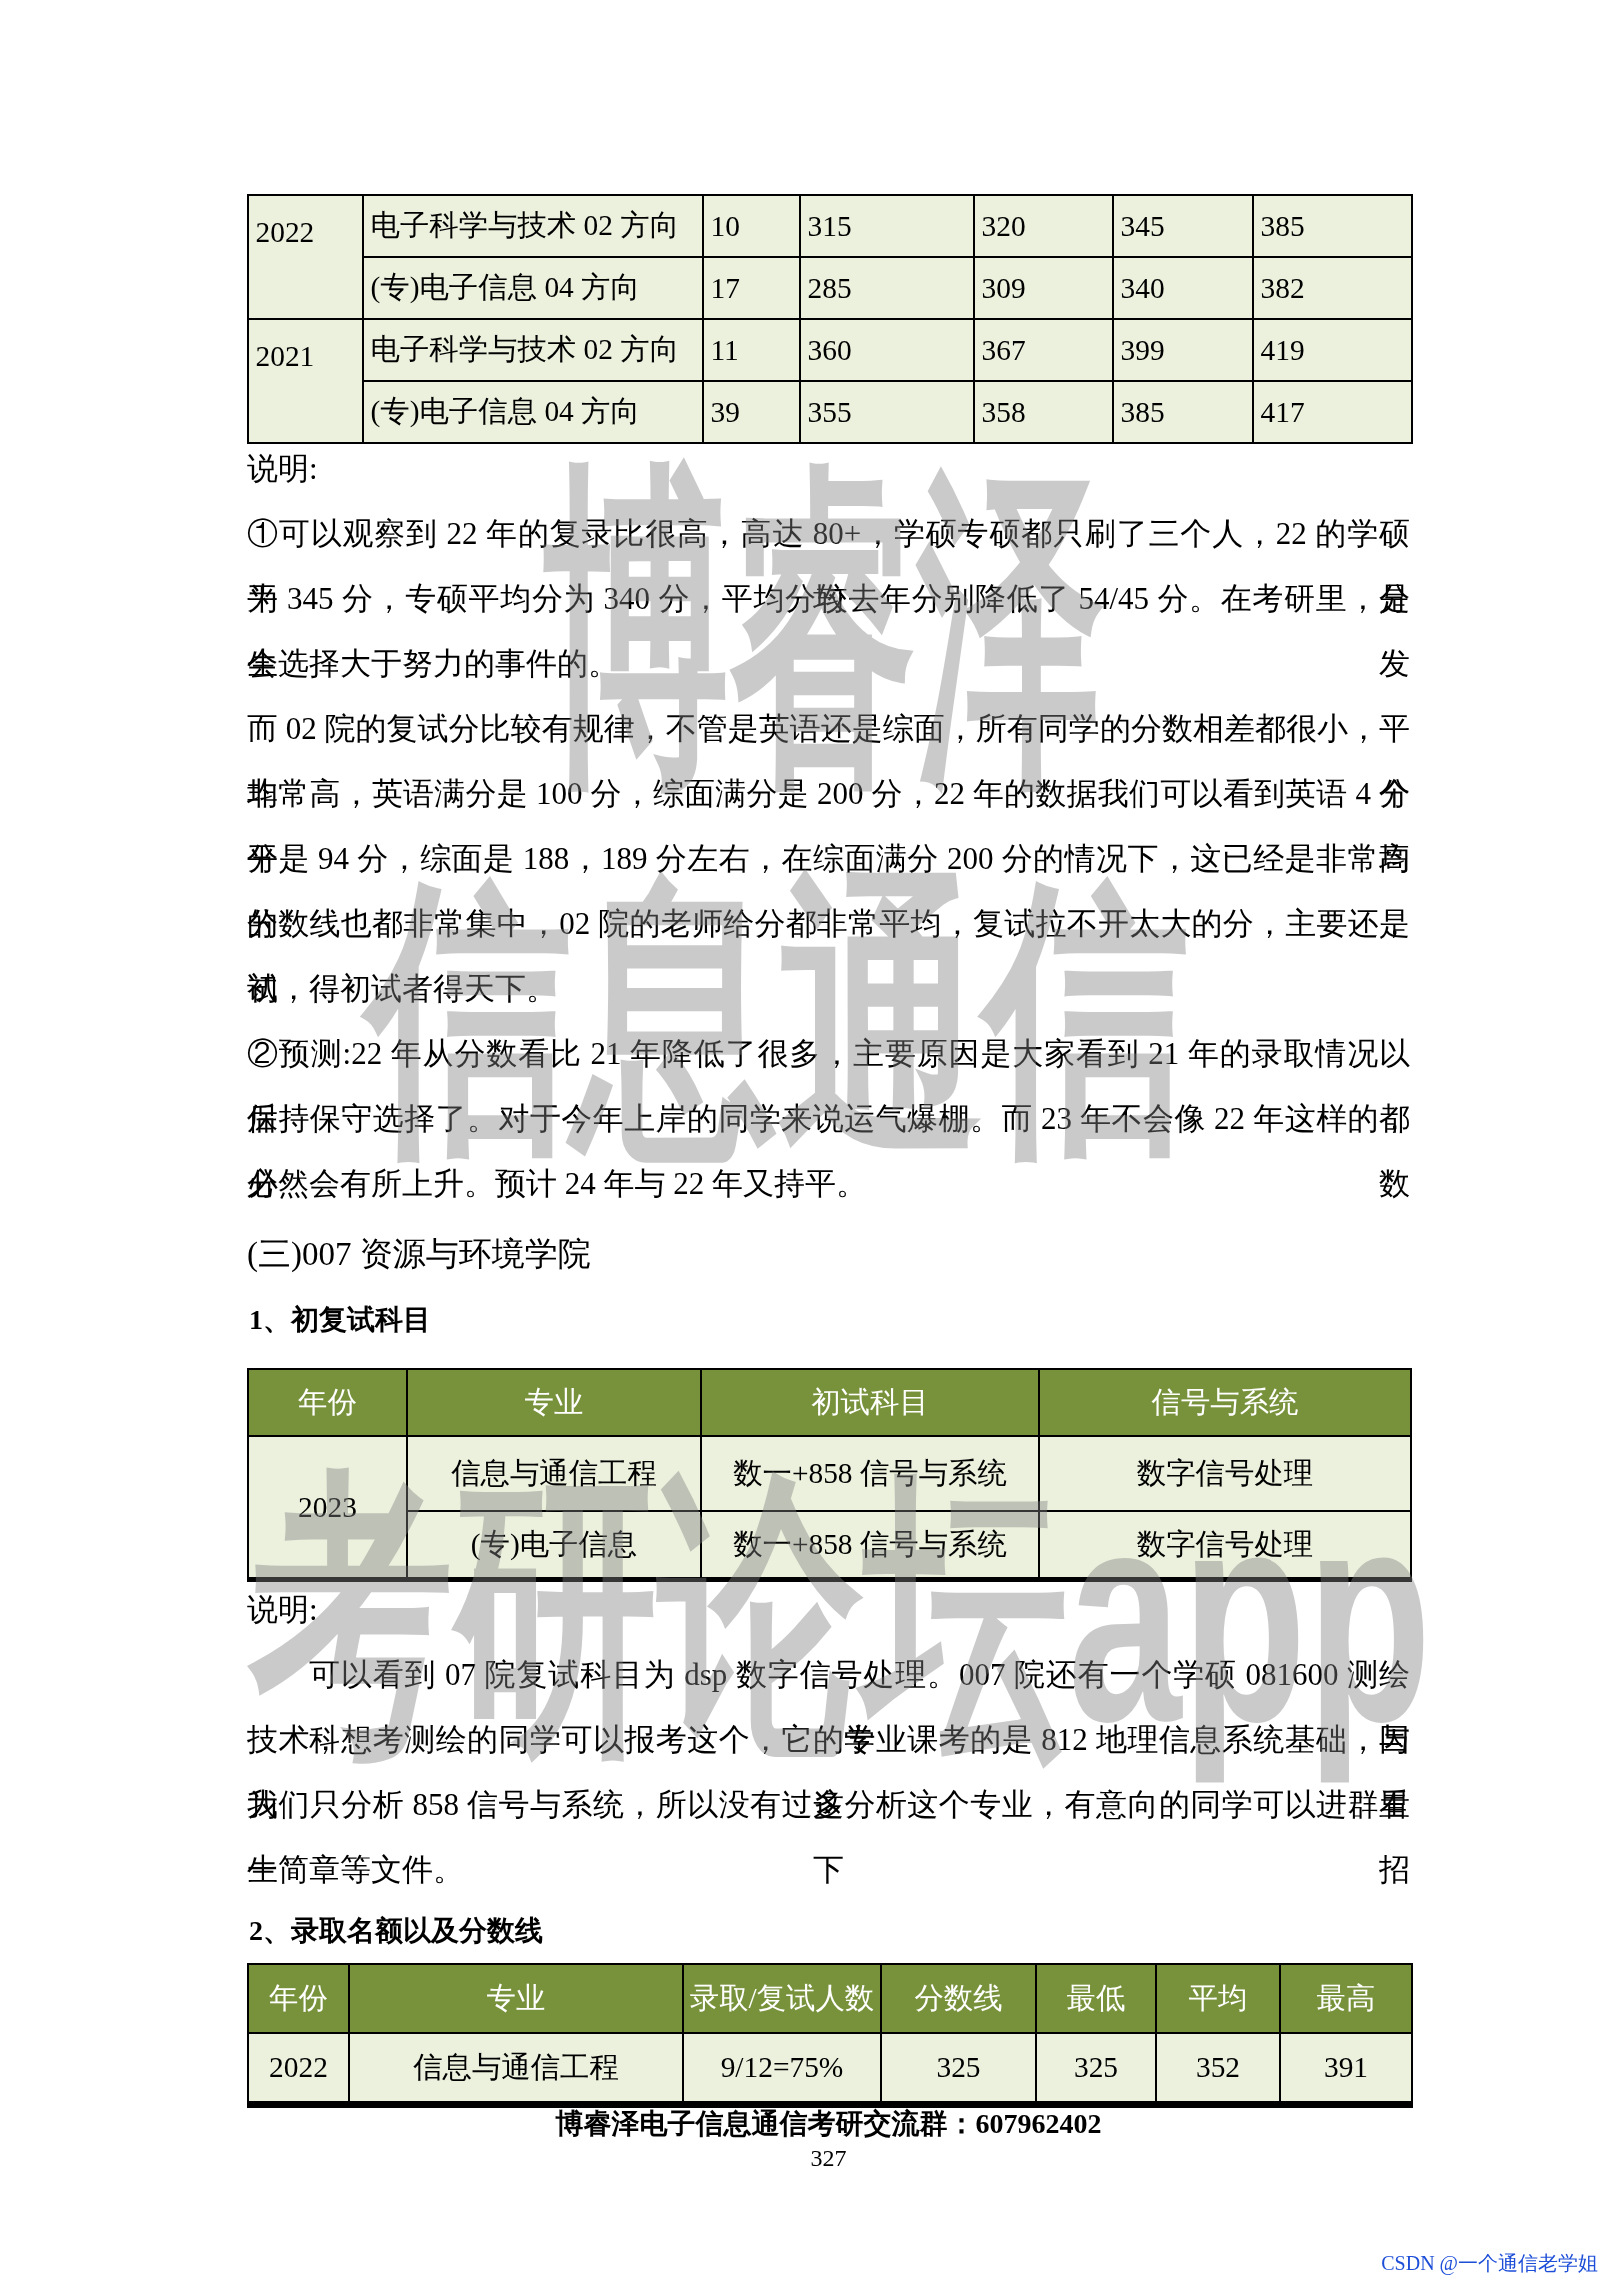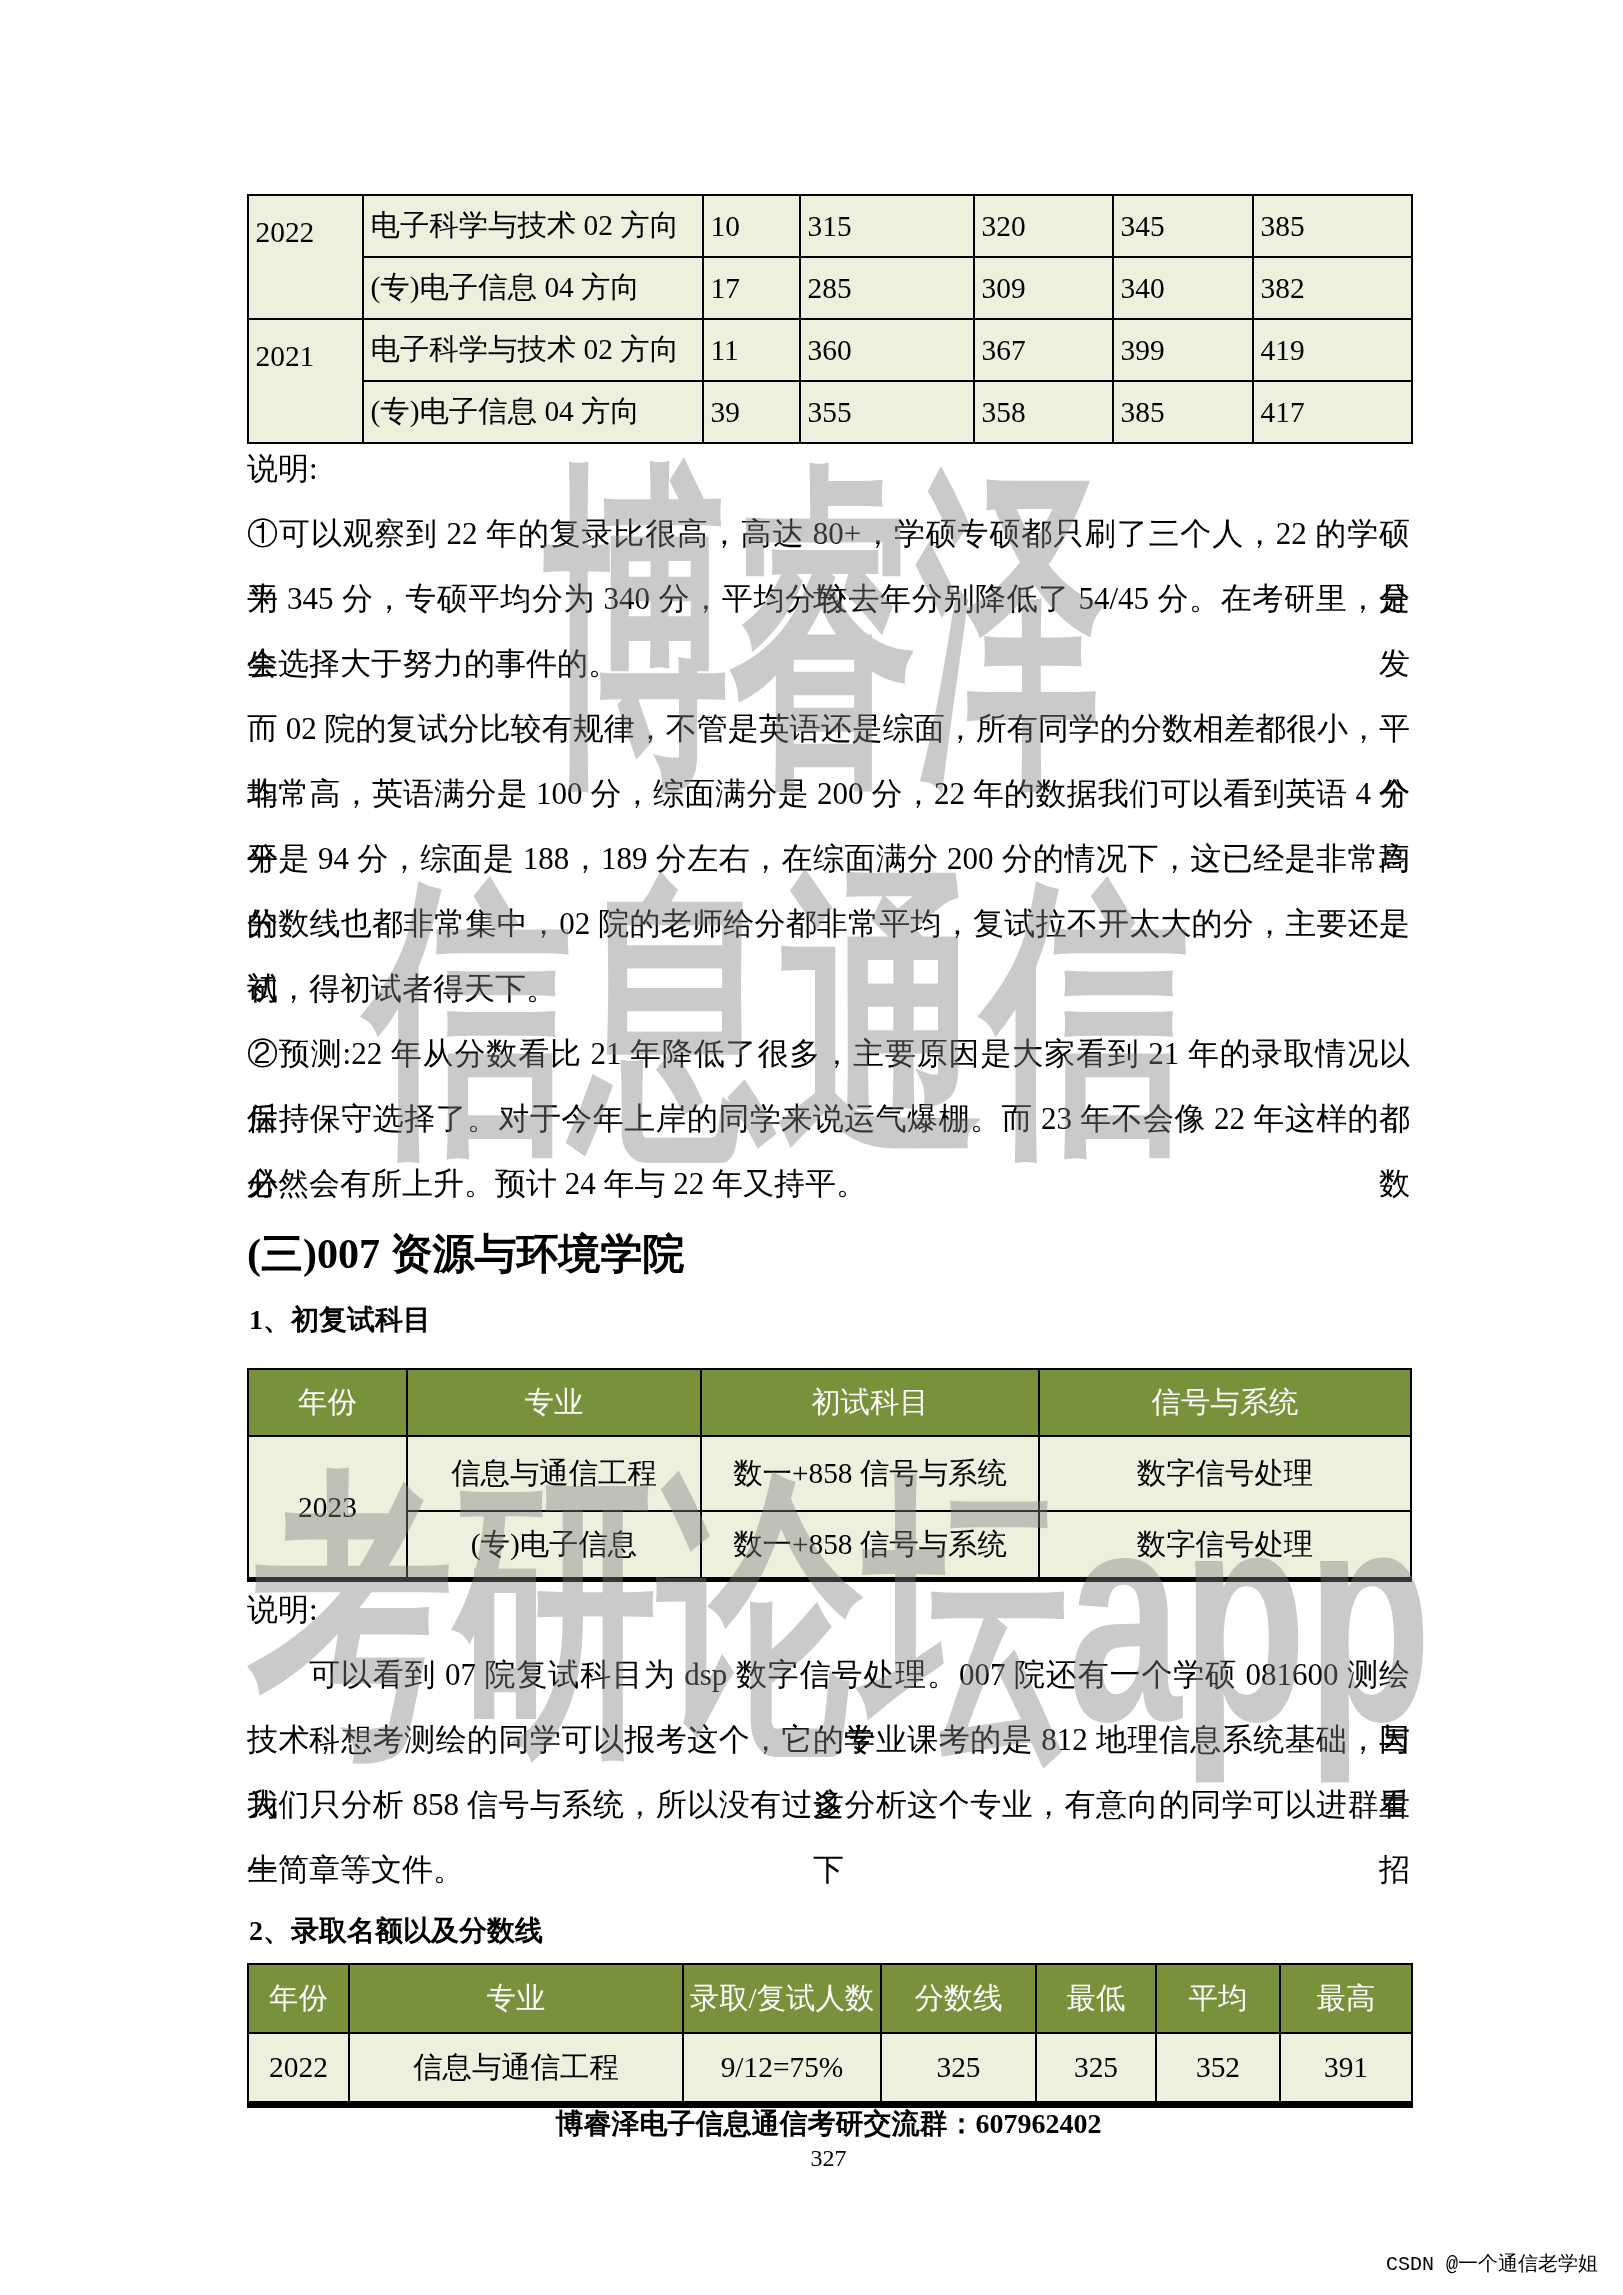--- a/index.html
+++ b/index.html
@@ -39,34 +39,34 @@
   .tbl-mid tr.r2 td{height:65px;}
   .tbl-bot{top:1963px;border-bottom:7.9px solid #000;}
   .tbl-bot th{background:#78923c;color:#ffffff;height:67px;text-align:center;vertical-align:middle;padding:0;}
   .tbl-bot td{background:#ebf1dd;height:67px;text-align:center;vertical-align:middle;padding:0;}
   
   .textcol{position:absolute;left:247px;width:1163px;z-index:2;}
   .line{height:65px;line-height:65px;font-size:31px;white-space:nowrap;}
   .line.j{white-space:normal;text-align:justify;text-align-last:justify;}
   .blk1{top:436px;}
   .sec-title{position:absolute;left:247px;width:1163px;top:1222px;height:65px;line-height:65px;
-             font-size:42px;font-weight:700;z-index:2;}
+             font-size:33px;font-weight:400;z-index:2;}
   .sub-title{position:absolute;left:249px;width:1163px;height:65px;line-height:65px;
              font-size:28px;font-weight:700;z-index:2;}
   .sub1{top:1287px;}
   .sub2{top:1898px;}
   .blk2{top:1577px;}
   .indent{padding-left:62px;}
   
   .footer-line{position:absolute;left:247px;width:1163px;top:2107px;height:34px;line-height:34px;
                text-align:center;font-size:28px;font-weight:700;z-index:2;}
   .page-num{position:absolute;left:247px;width:1163px;top:2141px;height:34px;line-height:34px;
             text-align:center;font-size:24px;z-index:2;}
-  .csdn{position:absolute;right:25px;top:2250px;font-size:20px;color:#000000;
-        font-family:Liberation Mono, monospace;z-index:2;}
+  .csdn{position:absolute;right:25px;top:2250px;font-size:20px;color:#1d4ed8;
+        font-family:Liberation Serif, serif;z-index:2;}
 </style>
 </head>
 <body>
 
 <div class="page">
 
   <div class="wm wm1">博睿泽</div>
   <div class="wm wm2">信息通信</div>
   <div class="wm wm3">考研论坛app</div>
 

